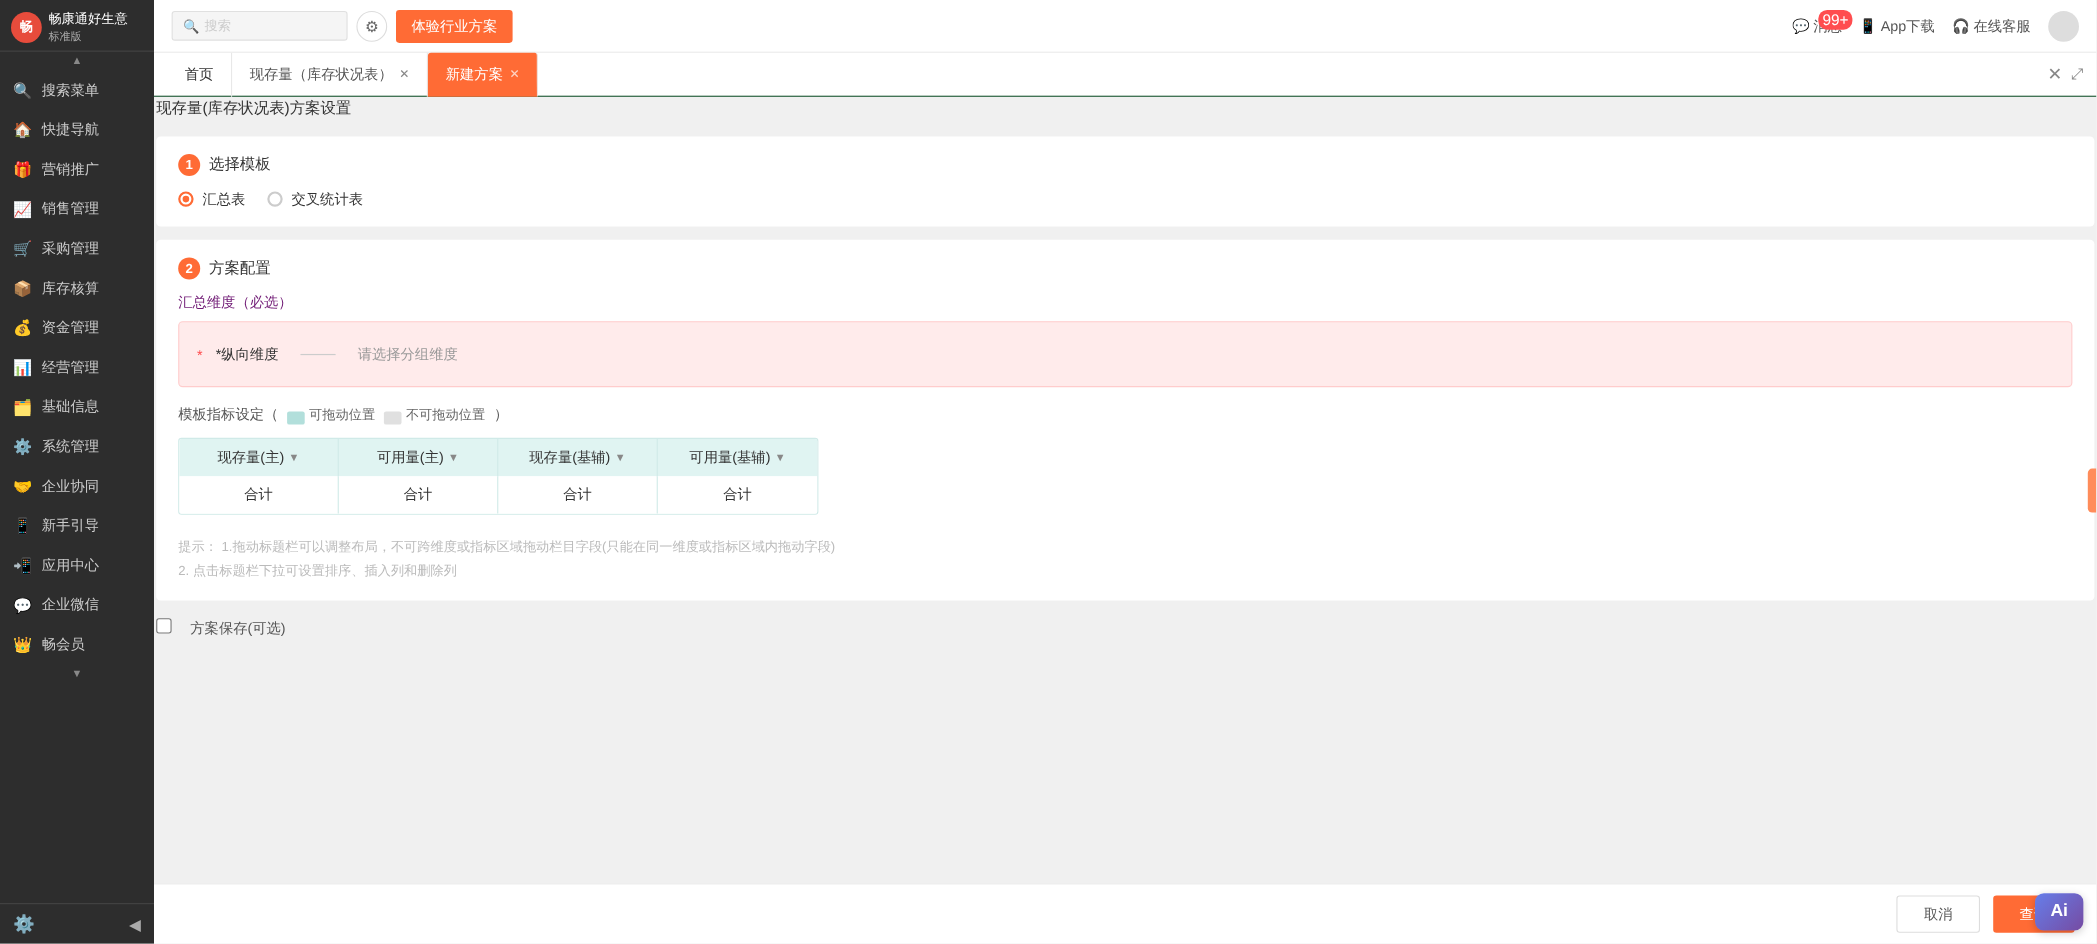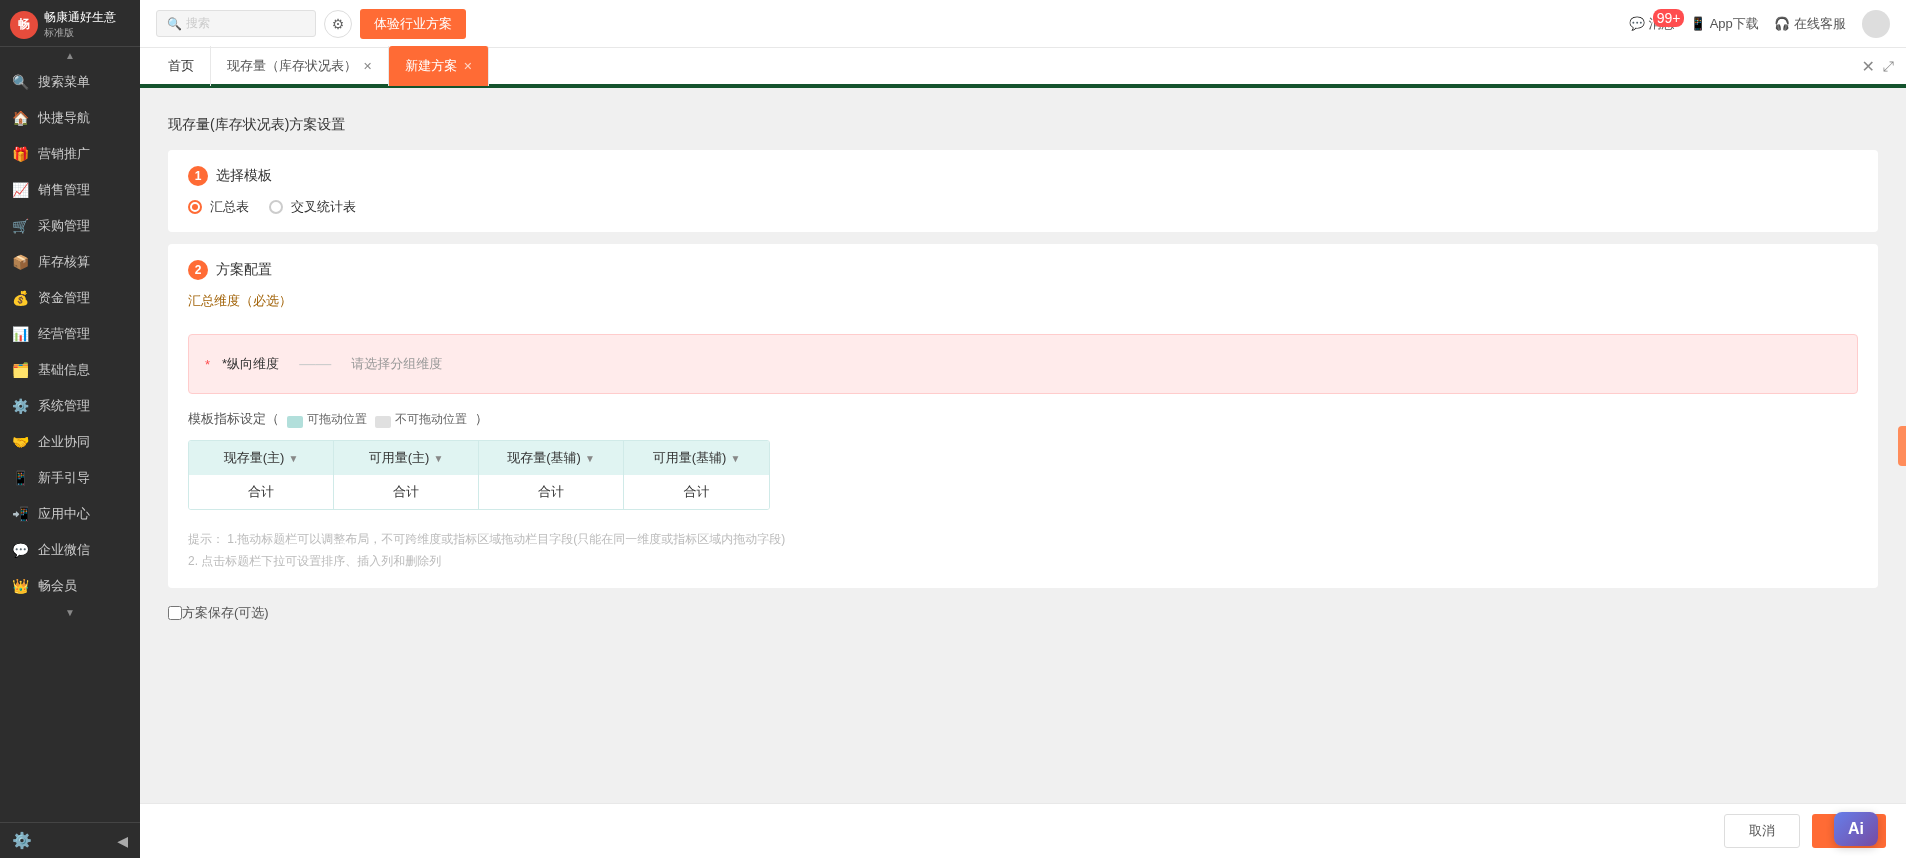--- a/index.html
+++ b/index.html
@@ -95,21 +95,21 @@
     .topbar-service { color: #555; font-size: 13px; cursor: pointer; display: flex; align-items: center; gap: 3px; }
     .topbar-avatar { width: 28px; height: 28px; background: #ddd; border-radius: 50%; cursor: pointer; }
 
     
     .tabs {
       background: #fff;
       display: flex;
       align-items: center;
       padding: 0 12px;
       height: 40px;
-      border-bottom: 4px solid #14532d;
+      border-bottom: 1px solid #14532d;
       flex-shrink: 0;
       gap: 0;
     }
     .tab {
       padding: 0 16px;
       height: 40px;
       display: flex;
       align-items: center;
       gap: 6px;
       font-size: 13px;
@@ -122,21 +122,21 @@
       color: white;
       border-radius: 3px 3px 0 0;
     }
     .tab-close { font-size: 11px; cursor: pointer; opacity: 0.7; }
     .tab:first-child { font-size: 13px; color: #333; }
 
     
     .content {
       flex: 1;
       overflow-y: auto;
-      padding: 28px;
+      padding: 2px;
       position: relative;
     }
 
     .page-title { font-size: 14px; color: #333; margin-bottom: 16px; }
 
     .section {
       background: white;
       border-radius: 4px;
       padding: 16px 20px;
       margin-bottom: 12px;
@@ -156,21 +156,21 @@
     .radio-item { display: flex; align-items: center; gap: 8px; cursor: pointer; font-size: 13px; color: #333; }
     .radio-circle {
       width: 14px; height: 14px; border-radius: 50%; border: 2px solid #ccc;
       display: flex; align-items: center; justify-content: center;
     }
     .radio-circle.checked { border-color: #ff6b35; }
     .radio-circle.checked::after {
       content: ''; width: 6px; height: 6px; background: #ff6b35; border-radius: 50%;
     }
 
-    .sub-label { font-size: 13px; color: #a16207; margin-bottom: 24px; }
+    .sub-label { font-size: 13px; color: #701a75; margin-bottom: 8px; }
 
     .dimension-box {
       background: #ffebeb;
       border: 1px solid #ffcccc;
       border-radius: 4px;
       padding: 20px 16px;
       margin-bottom: 16px;
     }
     .dimension-row {
       display: flex; align-items: center; gap: 12px;
@@ -208,21 +208,21 @@
       display: flex; align-items: center; justify-content: center;
       font-size: 13px; color: #333;
       gap: 4px;
     }
     .stats-cell:last-child { border-right: none; }
     .stats-cell .chevron { color: #888; font-size: 10px; cursor: pointer; }
 
     .tips { font-size: 12px; color: #bbb; margin-top: 16px; line-height: 1.8; }
 
     .footer-row {
-      display: flex; align-items: center; gap: 0;
+      display: flex; gap: 17px;
       margin-top: 16px;
     }
     .save-checkbox {
       width: 14px; height: 14px; border: 1px solid #ccc; border-radius: 2px; cursor: pointer;
     }
     .save-label { font-size: 13px; color: #555; }
 
     
     .action-bar {
       background: #fff;
@@ -244,21 +244,21 @@
 
     
     .resize-handle {
       position: absolute; right: 0; top: 50%; transform: translateY(-50%);
       width: 8px; height: 40px; background: #ff8c5a; border-radius: 4px 0 0 4px;
       cursor: ew-resize;
     }
 
     
     .ai-badge {
-      position: fixed; right: 28px; bottom: 12px;
+      position: fixed; right: 12px; bottom: 12px;
       background: linear-gradient(135deg, #667eea, #764ba2);
       color: white; border-radius: 8px;
       padding: 8px 14px;
       font-size: 16px; font-weight: bold;
       cursor: pointer;
       box-shadow: 0 2px 8px rgba(0,0,0,0.2);
     }
   </style>
 </head>
 <body>

